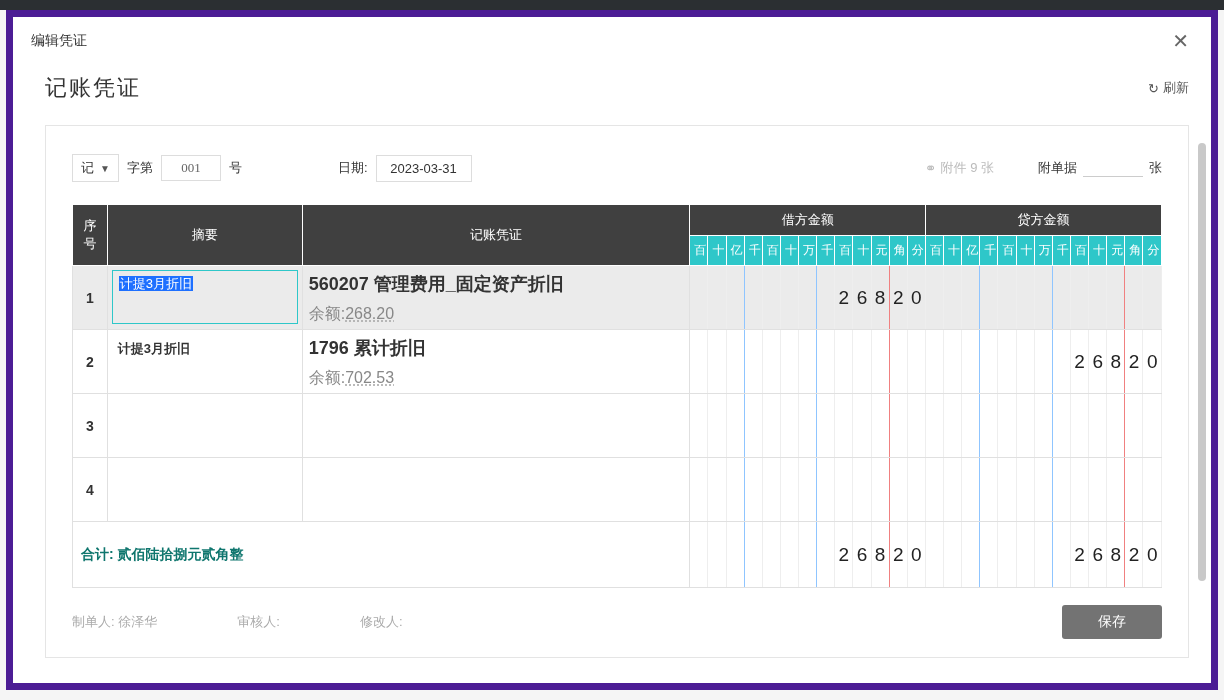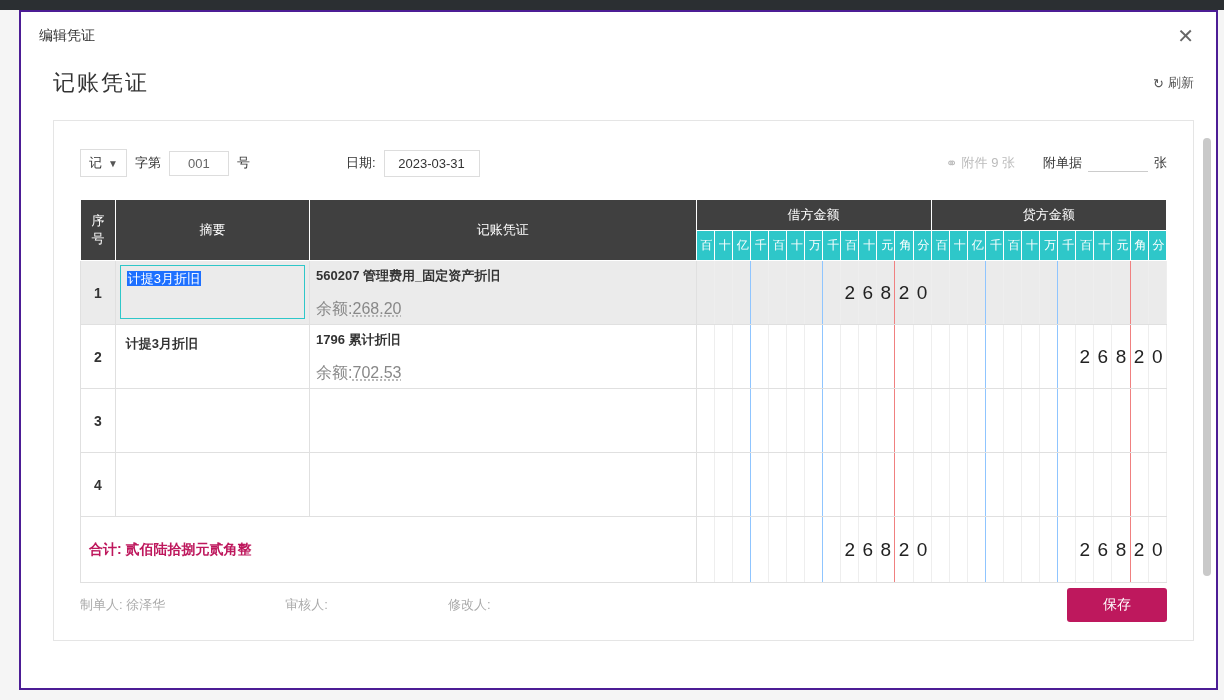--- a/index.html
+++ b/index.html
@@ -1,20 +1,20 @@
 <!DOCTYPE html>
 <html><head>
 <meta charset="utf-8">
 <style>
   * { box-sizing: border-box; margin: 0; padding: 0; font-family: "Microsoft YaHei", "PingFang SC", sans-serif; }
   body { background: #f5f5f5; }
   .topbar { height: 10px; background: #2b2f32; }
   .modal {
-    position: absolute; left: 19px; right: 6px; top: 10px;
-    background: #fff; border: 2px solid #4c1d95;
+    position: absolute; left: 6px; right: 6px; top: 10px;
+    background: #fff; border: 7px solid #4c1d95;
     min-height: 680px;
   }
   .modal-header {
     display: flex; align-items: center; justify-content: space-between;
     padding: 12px 18px; font-size: 14px; color: #333;
   }
   .close-x {
     font-size: 20px; color: #666; cursor: pointer; padding: 0 4px;
   }
   .inner-wrap { padding: 8px 22px 10px 32px; }
@@ -24,27 +24,27 @@
   .refresh-icon { display:inline-block; }
   .voucher-box {
     border: 1px solid #e5e5e5; padding: 20px 26px 18px 26px; min-height: 500px;
     display: flex; flex-direction: column;
   }
   .voucher-head { display: flex; align-items: center; gap: 8px; margin: 8px 0 22px; flex-wrap: nowrap; font-size: 13px; color: #333;}
   .prefix-sel {
     border: 1px solid #ddd; padding: 4px 8px; display: inline-flex; align-items: center; gap: 6px; color:#333; cursor:pointer;
   }
   .caret { font-size: 10px; color:#555;}
-  .num-box { border: 1px solid #ddd; padding: 4px 10px; width: 60px; text-align: center; color: #666; }
+  .num-box { border: 1px solid #ddd; padding: 4px 10px; width: 60px; text-align: center; color: #666; font-family: Liberation Serif, serif; }
   .date-box { border: 1px solid #ddd; padding: 5px 12px; width: 96px; text-align: center; color: #333; }
   .gap { flex: 0 0 80px; }
   .spacer { flex: 1 1 auto; }
   .attach { color: #bbb; font-size: 13px; display: flex; align-items: center; gap: 4px; }
   .link-icon { font-size: 14px; color:#bbb; }
-  .attached-bill { color:#333; font-size:13px; display:flex; align-items:center; gap:6px; margin-left: 20px;}
+  .attached-bill { color:#333; font-size:13px; display:flex; align-items:center; gap:6px; margin-left: 36px;}
   .underline-box { display:inline-block; border-bottom:1px solid #ccc; width:60px; height:18px;}
   
   
   table.voucher { width: 100%; border-collapse: collapse; table-layout: fixed; }
   .voucher th, .voucher td { border: 1px solid #e0e0e0; }
   thead .r1 th { background: #404040; color: #fff; font-size: 13px; font-weight: 500; }
   thead .r2 th { background: #2ec7c9; color: #fff; font-size: 12px; font-weight: 400; }
   thead .r1 th, thead .r2 th { padding: 6px 4px; border-color: #fff; }
   .col-seq { width: 34px; }
   .col-summary { width: 190px; }
@@ -52,40 +52,40 @@
   .digit { width: 17.7px; }
   tbody td { height: 64px; vertical-align: top; }
   td.seq { text-align: center; vertical-align: middle; font-size: 14px; font-weight: 600; color:#333;}
   td.summary { padding: 4px; }
   .summary-input {
     width: 100%; height: 54px; border: 1px solid #2ec7c9; outline: none; padding: 4px 6px; font-size: 13px; resize: none;
   }
   .summary-text { padding: 6px 6px; font-size: 13px; color:#333; font-weight:600;}
   .highlight { background: #1e70ff; color: #fff; padding: 0 1px; }
   td.subject { padding: 4px 6px; position: relative; }
-  .subj-line { font-size: 13px; color: #333; font-weight: 600; margin-top:2px;}
+  .subj-line { font-size: 18px; color: #333; font-weight: 600; margin-top:2px;}
   .balance { position: absolute; left: 6px; bottom: 4px; font-size: 16px; color: #888; }
   .balance .bal-val { text-decoration: underline dotted #aaa; text-underline-offset:2px;}
   .row-selected td { background: #ebebeb; }
   
   
   td.d { text-align: center; vertical-align: middle; font-size: 19px; font-family: Arial, sans-serif; color:#222; font-weight:500; padding:0;}
   
   .sep-blue { border-right-color: #8fc5ff !important; }
   .sep-red { border-right-color: #f08080 !important; }
   .sep-light { border-right-color: #eee !important; }
   
   
   tr.total td { height: 66px; }
-  td.total-label { vertical-align: middle; padding-left: 8px; font-size: 14px; color:#be185d; font-weight:600;}
-  
-  
-  .voucher-footer { display:flex; align-items:center; margin-top: 5px; font-size:13px; color:#aaa; gap: 120px;}
+  td.total-label { vertical-align: middle; padding-left: 8px; font-size: 14px; color:#0f766e; font-weight:600;}
+  
+  
+  .voucher-footer { display:flex; align-items:center; margin-top: 17px; font-size:13px; color:#aaa; gap: 80px;}
   .voucher-footer .save-wrap { margin-left:auto; }
-  .btn-save { background:#be185d; color:#fff; border:none; border-radius:3px; padding: 8px 36px; font-size:14px; cursor:pointer;}
+  .btn-save { background:#737373; color:#fff; border:none; border-radius:3px; padding: 8px 36px; font-size:14px; cursor:pointer;}
   
   .scrollbar { position:absolute; right:2px; top:60px; bottom:10px; width:14px; display:flex; justify-content:center;}
   .scrollbar .thumb { position:absolute; top:66px; width:8px; height:438px; background:#c9c9c9; border-radius:4px;}
 </style>
 </head>
 <body>
 
 <div class="topbar"></div>
 
 <div class="modal">

